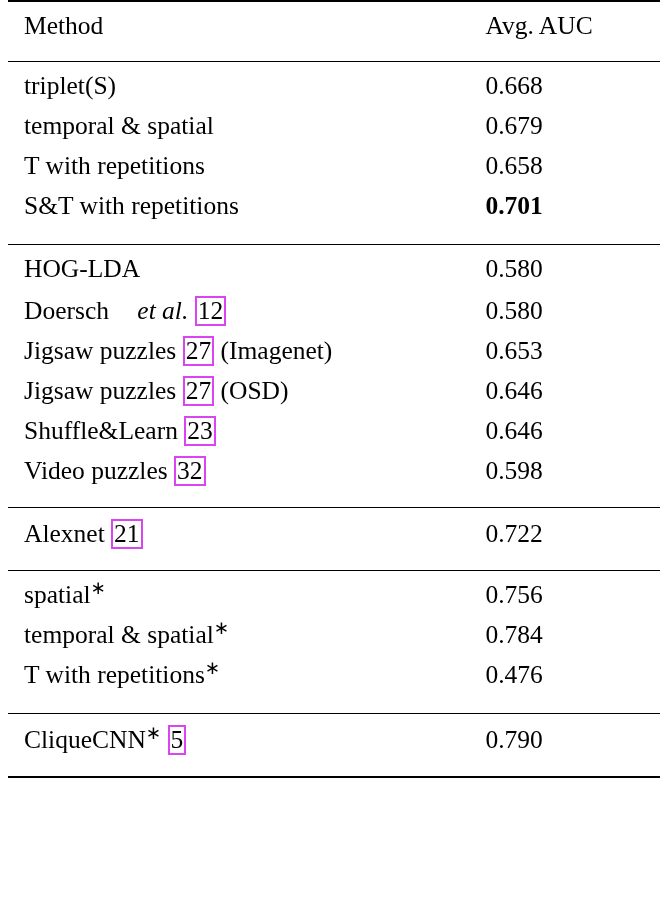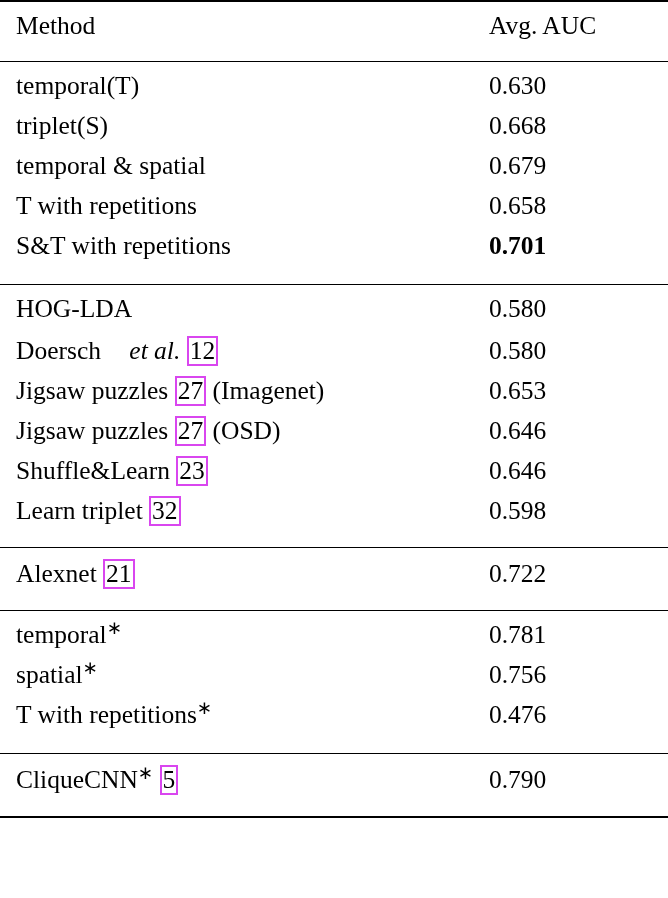--- a/index.html
+++ b/index.html
@@ -11,21 +11,21 @@
     width: 668px;
     height: 898px;
     font-family: "Liberation Serif", serif;
     color: #000000;
     overflow: hidden;
   }
   .table-wrap {
     width: 668px;
     height: 898px;
     box-sizing: border-box;
-    padding: 0 0;
+    padding: 0 8px;
     display: flex;
     flex-direction: column;
     justify-content: flex-start;
   }
   table.results {
     width: 100%;
     border-collapse: collapse;
     font-size: 25.5px;
     line-height: 1.0;
   }
@@ -99,24 +99,20 @@
         <td class="col-auc">Avg. AUC</td>
       </tr>
       <tr class="rule-row">
         <td class="rule-thin" colspan="2"></td>
       </tr>
       <tr class="pad-above">
           <td colspan="2"></td>
         </tr>
 
       <tr class="data-row">
-        <td class="col-method">temporal(T)</td>
-        <td class="col-auc">0.630</td>
-      </tr>
-      <tr class="data-row">
         <td class="col-method">triplet(S)</td>
         <td class="col-auc">0.668</td>
       </tr>
       <tr class="data-row">
         <td class="col-method">temporal &amp; spatial</td>
         <td class="col-auc">0.679</td>
       </tr>
       <tr class="data-row">
         <td class="col-method">T with repetitions</td>
         <td class="col-auc">0.658</td>
@@ -150,21 +146,21 @@
       </tr>
       <tr class="data-row">
         <td class="col-method"><span>Jigsaw puzzles </span><span class="cite">27</span><span> (OSD)</span></td>
         <td class="col-auc">0.646</td>
       </tr>
       <tr class="data-row">
         <td class="col-method"><span>Shuffle&amp;Learn </span><span class="cite">23</span><span></span></td>
         <td class="col-auc">0.646</td>
       </tr>
       <tr class="data-row">
-        <td class="col-method"><span>Learn triplet </span><span class="cite">32</span><span></span></td>
+        <td class="col-method"><span>Video puzzles </span><span class="cite">32</span><span></span></td>
         <td class="col-auc">0.598</td>
       </tr>
 
       <tr class="pad-below">
           <td colspan="2"></td>
         </tr>
       <tr class="rule-row">
         <td class="rule-thin" colspan="2"></td>
       </tr>
       <tr class="pad-above">
@@ -180,26 +176,26 @@
           <td colspan="2"></td>
         </tr>
       <tr class="rule-row">
         <td class="rule-thin" colspan="2"></td>
       </tr>
       <tr class="pad-above">
           <td colspan="2"></td>
         </tr>
 
       <tr class="data-row">
-        <td class="col-method"><span>temporal</span><sup class="star">∗</sup></td>
-        <td class="col-auc">0.781</td>
-      </tr>
-      <tr class="data-row">
         <td class="col-method"><span>spatial</span><sup class="star">∗</sup></td>
         <td class="col-auc">0.756</td>
+      </tr>
+      <tr class="data-row">
+        <td class="col-method"><span>temporal &amp; spatial</span><sup class="star">∗</sup></td>
+        <td class="col-auc">0.784</td>
       </tr>
       <tr class="data-row">
         <td class="col-method"><span>T with repetitions</span><sup class="star">∗</sup></td>
         <td class="col-auc">0.476</td>
       </tr>
 
       <tr class="pad-below">
           <td colspan="2"></td>
         </tr>
       <tr class="rule-row">

